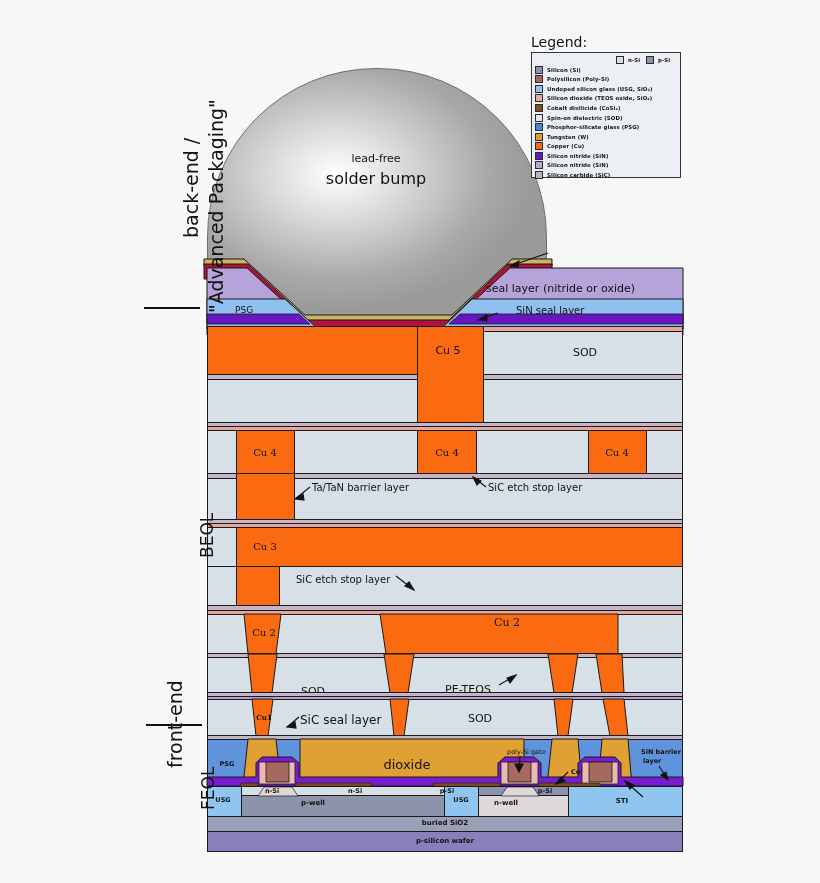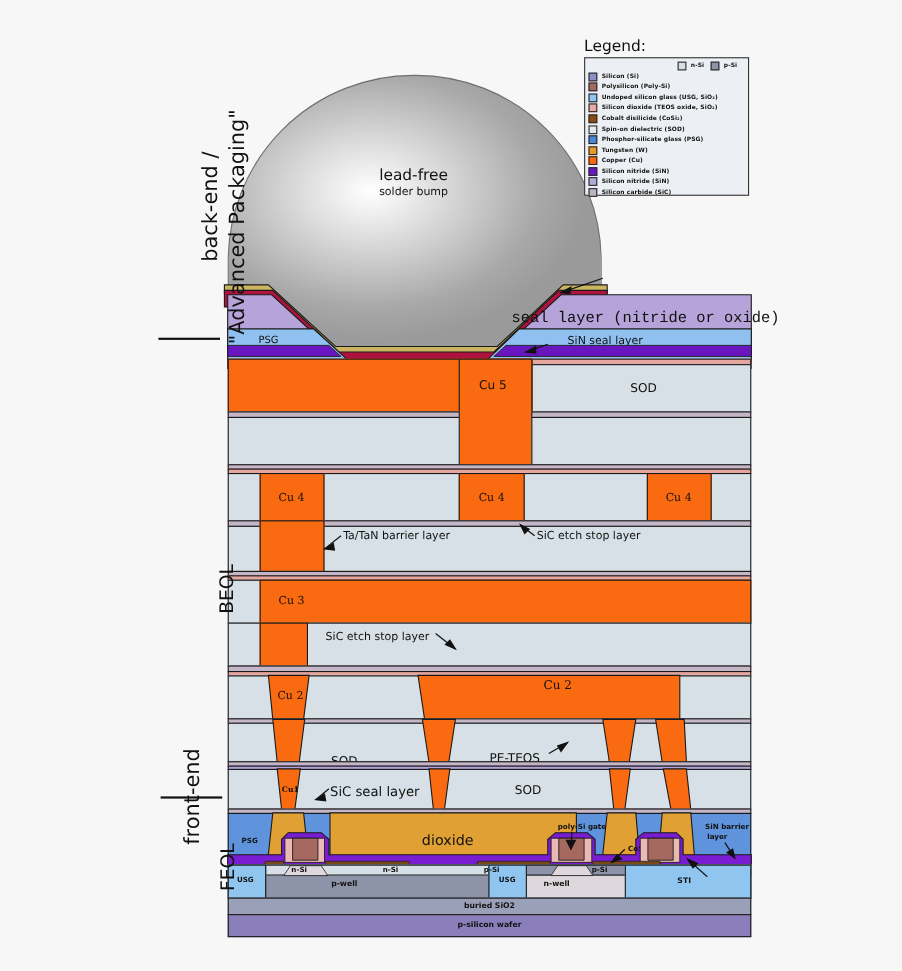--- a/index.html
+++ b/index.html
@@ -34,35 +34,35 @@
         background:radial-gradient(ellipse 58% 52% at 38% 40%, #ffffff 0%, #f0f0f0 14%, #d8d8d8 36%, #bfbfbf 58%, #a8a8a8 78%, #9a9a9a 100%);
         border:1px solid #6f6f6f;}
   svg.over{position:absolute;left:0;top:0;width:820px;height:883px;pointer-events:none;}
 </style>
 </head>
 <body>
 
 <div class="stage">
 
   <div id="bump"></div>
-  <div class="tx ctr" style="left:376px;top:152px;font-size:14px;">lead-free</div>
-  <div class="tx ctr" style="left:376px;top:169px;font-size:10px;text-align:center;">solder bump</div>
+  <div class="tx ctr" style="left:376px;top:152px;font-size:11px;">lead-free</div>
+  <div class="tx ctr" style="left:376px;top:169px;font-size:16px;text-align:center;">solder bump</div>
 
   <svg class="over" viewBox="0 0 820 883">
 
     <path d="M204,259 L244,259 L305,315 L452,315 L512,259 L552,259 L552,266 L516,266 L456,322 L301,322 L241,266 L204,266 Z" fill="#cbb560" stroke="#1a1a1a" stroke-width="1"></path>
 
     <path d="M204,264 L248,264 L308,320 L449,320 L508,264 L552,264 L552,279 L513,279 L453,334 L304,334 L244,279 L204,279 Z" fill="#b0123f" stroke="#1a1a1a" stroke-width="1"></path>
   </svg>
 
   <svg class="over" viewBox="0 0 820 883">
     <path d="M207,268 L247,268 L307,323 L307,335 L247,335 L207,335 Z" fill="#b5a3d9" stroke="#1a1a1a" stroke-width="1"></path>
     <path d="M510,268 L683,268 L683,335 L450,335 L450,323 Z" fill="#b5a3d9" stroke="#1a1a1a" stroke-width="1"></path>
   </svg>
-  <div class="tx" style="left:465px;top:282px;font-size:14px;font-family:Liberation Mono, monospace;">seal layer (nitride or oxide)</div>
+  <div class="tx" style="left:486px;top:282px;font-size:11px;">seal layer (nitride or oxide)</div>
 
   <svg class="over" viewBox="0 0 820 883">
     <path d="M207,299 L285,299 L318,329 L207,329 Z" fill="#8fc0f0" stroke="#1a1a1a" stroke-width="1"></path>
     <path d="M472,299 L683,299 L683,329 L441,329 Z" fill="#8fc0f0" stroke="#1a1a1a" stroke-width="1"></path>
   </svg>
   <div class="tx" style="left:235px;top:305px;font-size:9px;">PSG</div>
   <div class="tx" style="left:500px;top:305px;font-size:10px;margin-left:16px;">SiN seal layer</div>
 
   <svg class="over" viewBox="0 0 820 883">
     <path d="M207,314 L299,314 L310,324 L207,324 Z" fill="#6a16c0" stroke="#1a1a1a" stroke-width=".8"></path>
@@ -161,21 +161,21 @@
 
     <path d="M552,739 L578,739 L582,786 L547,786 Z" fill="#e0a033" stroke="#1a1a1a" stroke-width="1"></path>
 
     <path d="M602,739 L628,739 L632,786 L598,786 Z" fill="#e0a033" stroke="#1a1a1a" stroke-width="1"></path>
   </svg>
   <div class="tx ctr" style="left:407px;top:757px;font-size:13px;">dioxide</div>
 
   <svg class="over" viewBox="0 0 820 883">
     <path d="M207,777 L256,777 L256,763 L262,757 L292,757 L299,763 L299,777 L498,777 L498,763 L505,757 L534,757 L541,763 L541,777 L578,777 L578,763 L585,757 L615,757 L621,763 L621,777 L683,777 L683,786 L207,786 Z" fill="#7a1dd2" stroke="#1a1a1a" stroke-width="1"></path>
   </svg>
-  <div class="tx" style="left:507px;top:748px;font-size:6.5px;font-weight:bold;">poly-Si gate</div>
+  <div class="tx" style="left:507px;top:748px;font-size:6.5px;font-weight:normal;">poly-Si gate</div>
   <div class="tx" style="left:571px;top:768px;font-size:6.5px;font-weight:bold;">CoSi2</div>
   <div class="tx" style="left:641px;top:748px;font-size:6.5px;font-weight:bold;">SiN barrier</div>
   <div class="tx" style="left:643px;top:757px;font-size:6.5px;font-weight:bold;">layer</div>
   <div class="tx" style="left:645px;top:796px;font-size:6.5px;font-weight:bold;">spacer</div>
 
   <svg class="over" viewBox="0 0 820 883">
 
     <path d="M259,762 L295,762 L295,784 L259,784 Z" fill="#eab9b4" stroke="#1a1a1a" stroke-width=".8"></path>
     <path d="M266,762 L289,762 L289,782 L266,782 Z" fill="#a5695f" stroke="#1a1a1a" stroke-width=".8"></path>
 

